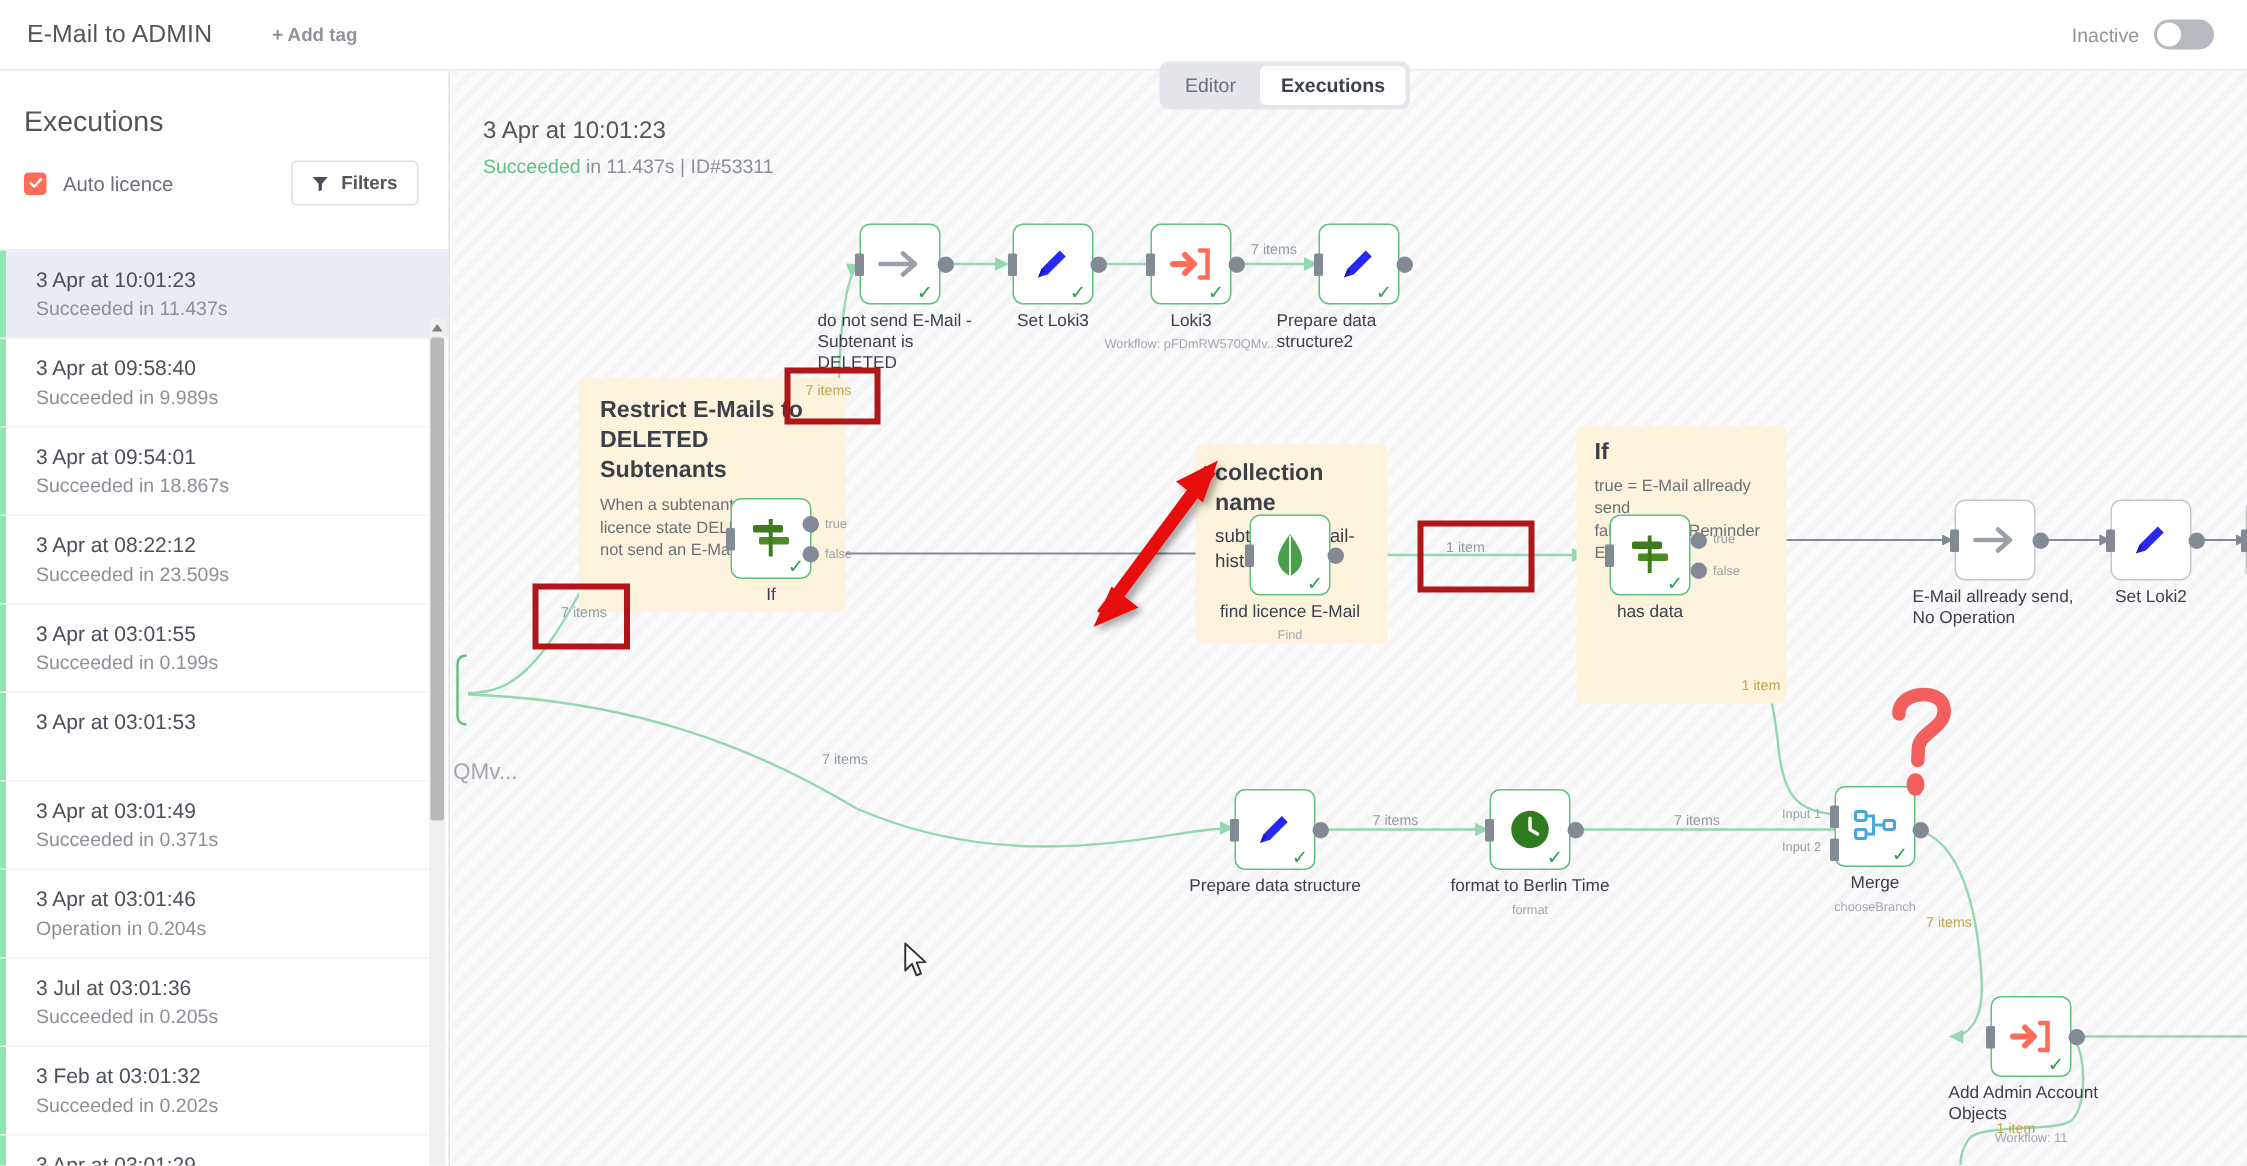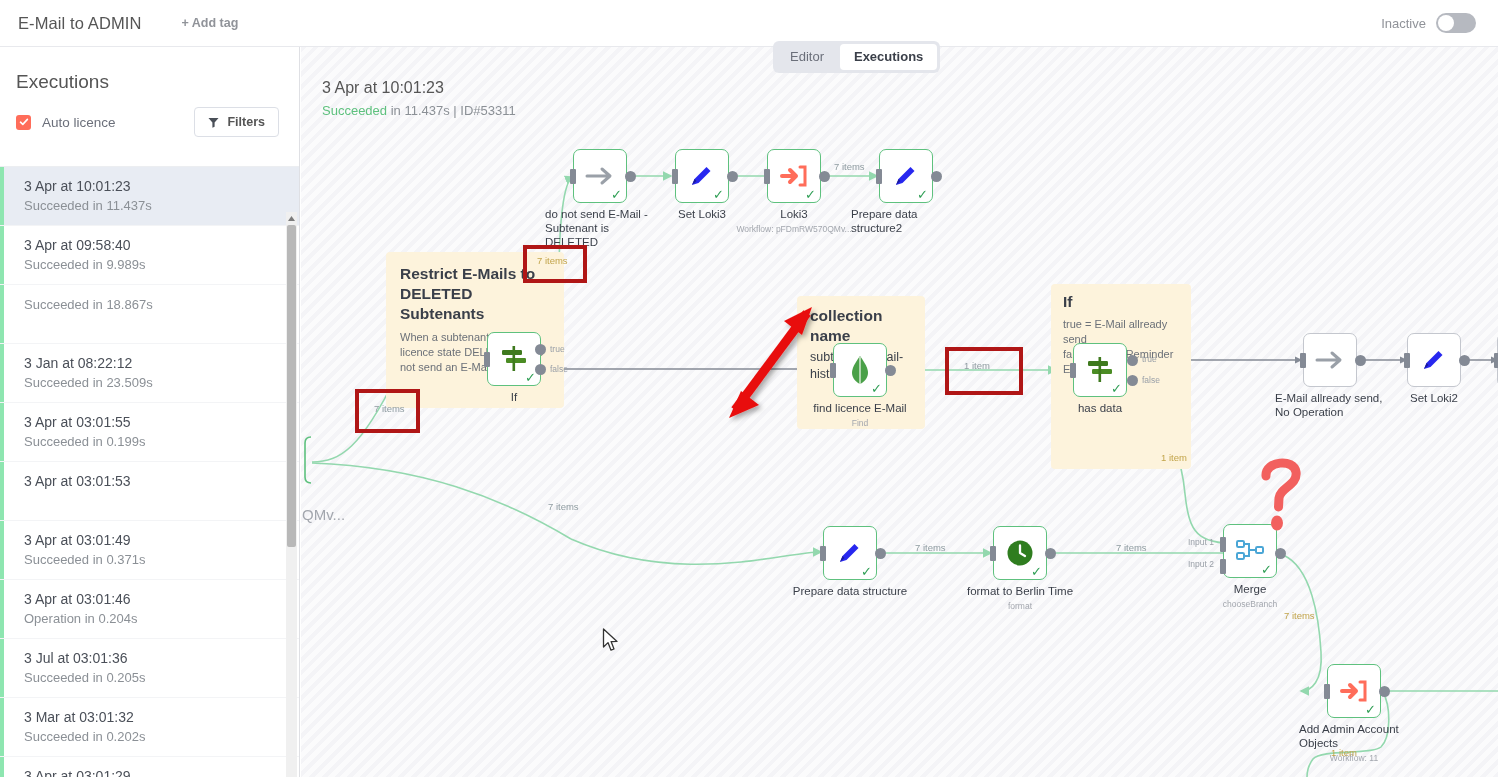--- a/index.html
+++ b/index.html
@@ -218,24 +218,25 @@
   <div id="exec-list">
       <div class="exec-item selected">
         <div class="t">3 Apr at 10:01:23</div>
         <div class="s">Succeeded in 11.437s</div>
       </div>
       <div class="exec-item">
         <div class="t">3 Apr at 09:58:40</div>
         <div class="s">Succeeded in 9.989s</div>
       </div>
       <div class="exec-item">
+        <div class="t">3 Apr at 09:54:01</div>
         <div class="s">Succeeded in 18.867s</div>
       </div>
       <div class="exec-item">
-        <div class="t">3 Jan at 08:22:12</div>
+        <div class="t">3 Apr at 08:22:12</div>
         <div class="s">Succeeded in 23.509s</div>
       </div>
       <div class="exec-item">
         <div class="t">3 Apr at 03:01:55</div>
         <div class="s">Succeeded in 0.199s</div>
       </div>
       <div class="exec-item">
         <div class="t">3 Apr at 03:01:53</div>
       </div>
       <div class="exec-item">
@@ -244,21 +245,21 @@
       </div>
       <div class="exec-item">
         <div class="t">3 Apr at 03:01:46</div>
         <div class="s">Operation in 0.204s</div>
       </div>
       <div class="exec-item">
         <div class="t">3 Jul at 03:01:36</div>
         <div class="s">Succeeded in 0.205s</div>
       </div>
       <div class="exec-item">
-        <div class="t">3 Mar at 03:01:32</div>
+        <div class="t">3 Feb at 03:01:32</div>
         <div class="s">Succeeded in 0.202s</div>
       </div>
       <div class="exec-item">
         <div class="t">3 Apr at 03:01:29</div>
       </div>
     </div>
 
   <div id="sb-scrollbar">
     <div class="arrow">
       <svg width="9" height="7" viewBox="0 0 9 7">

